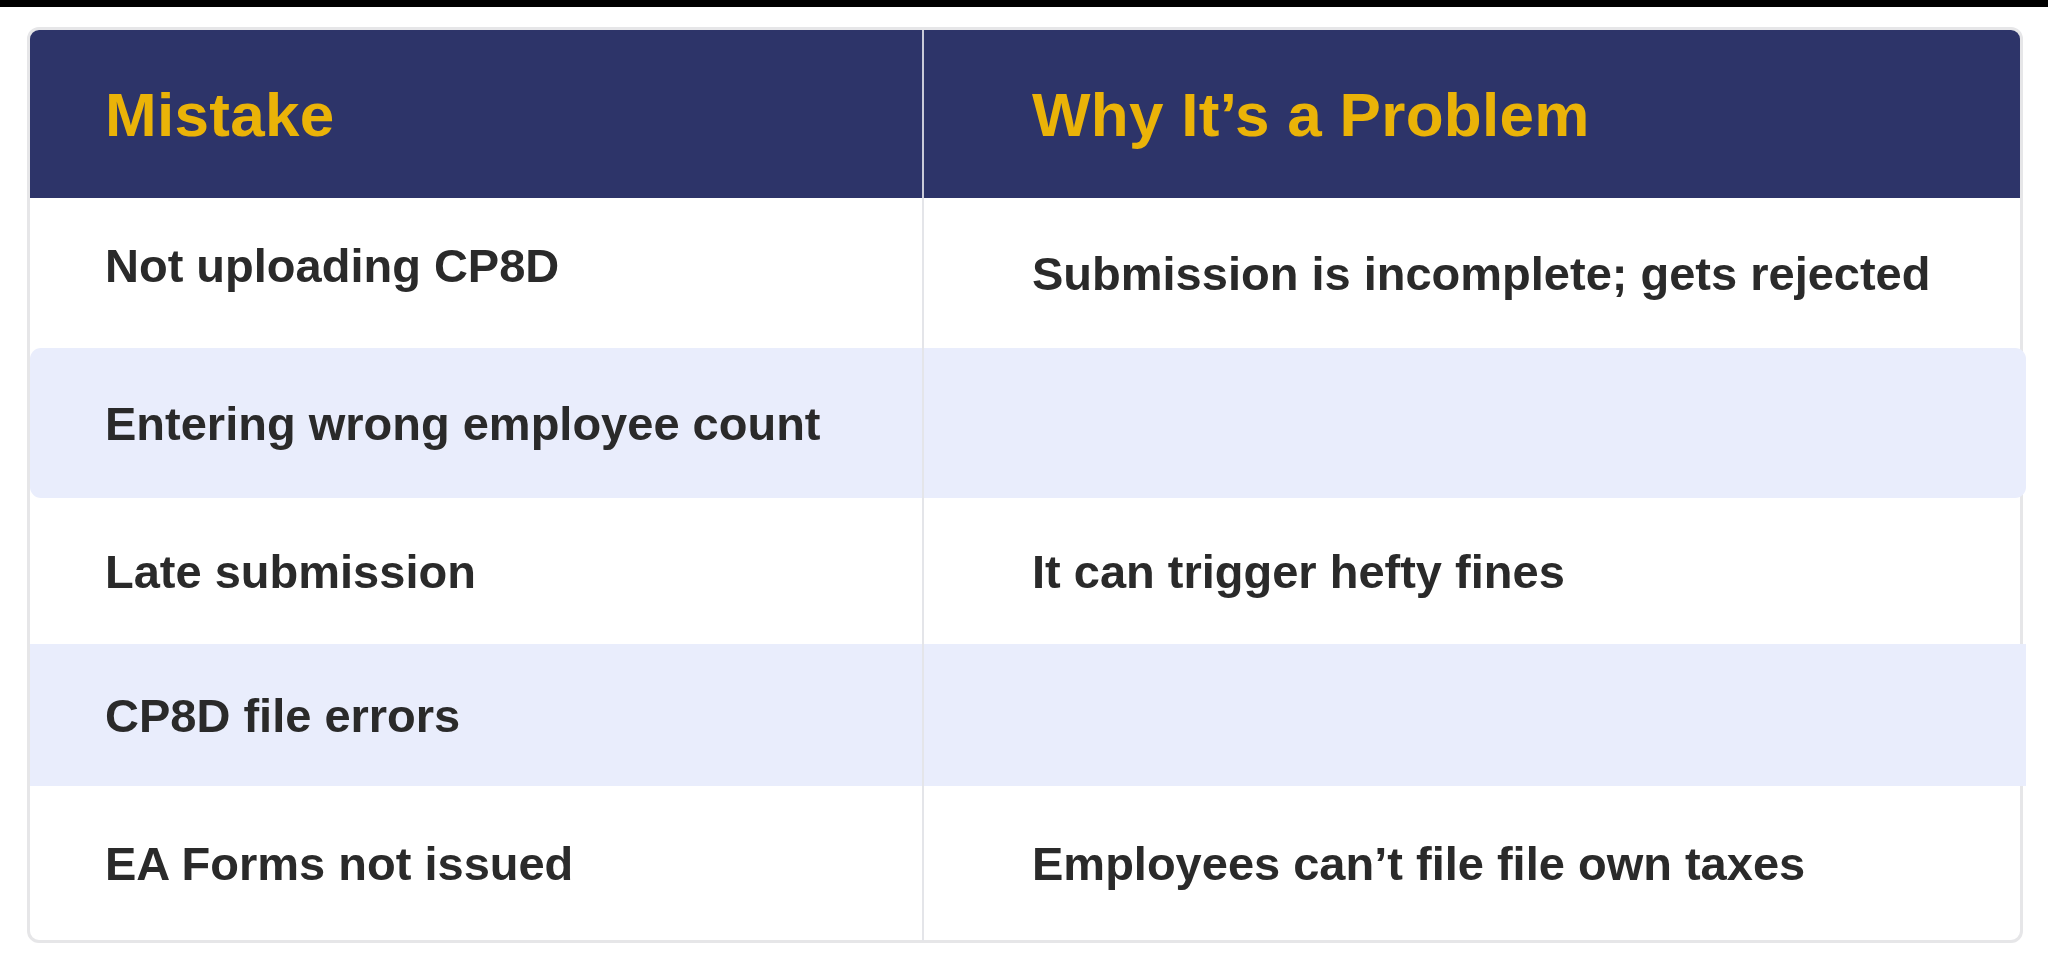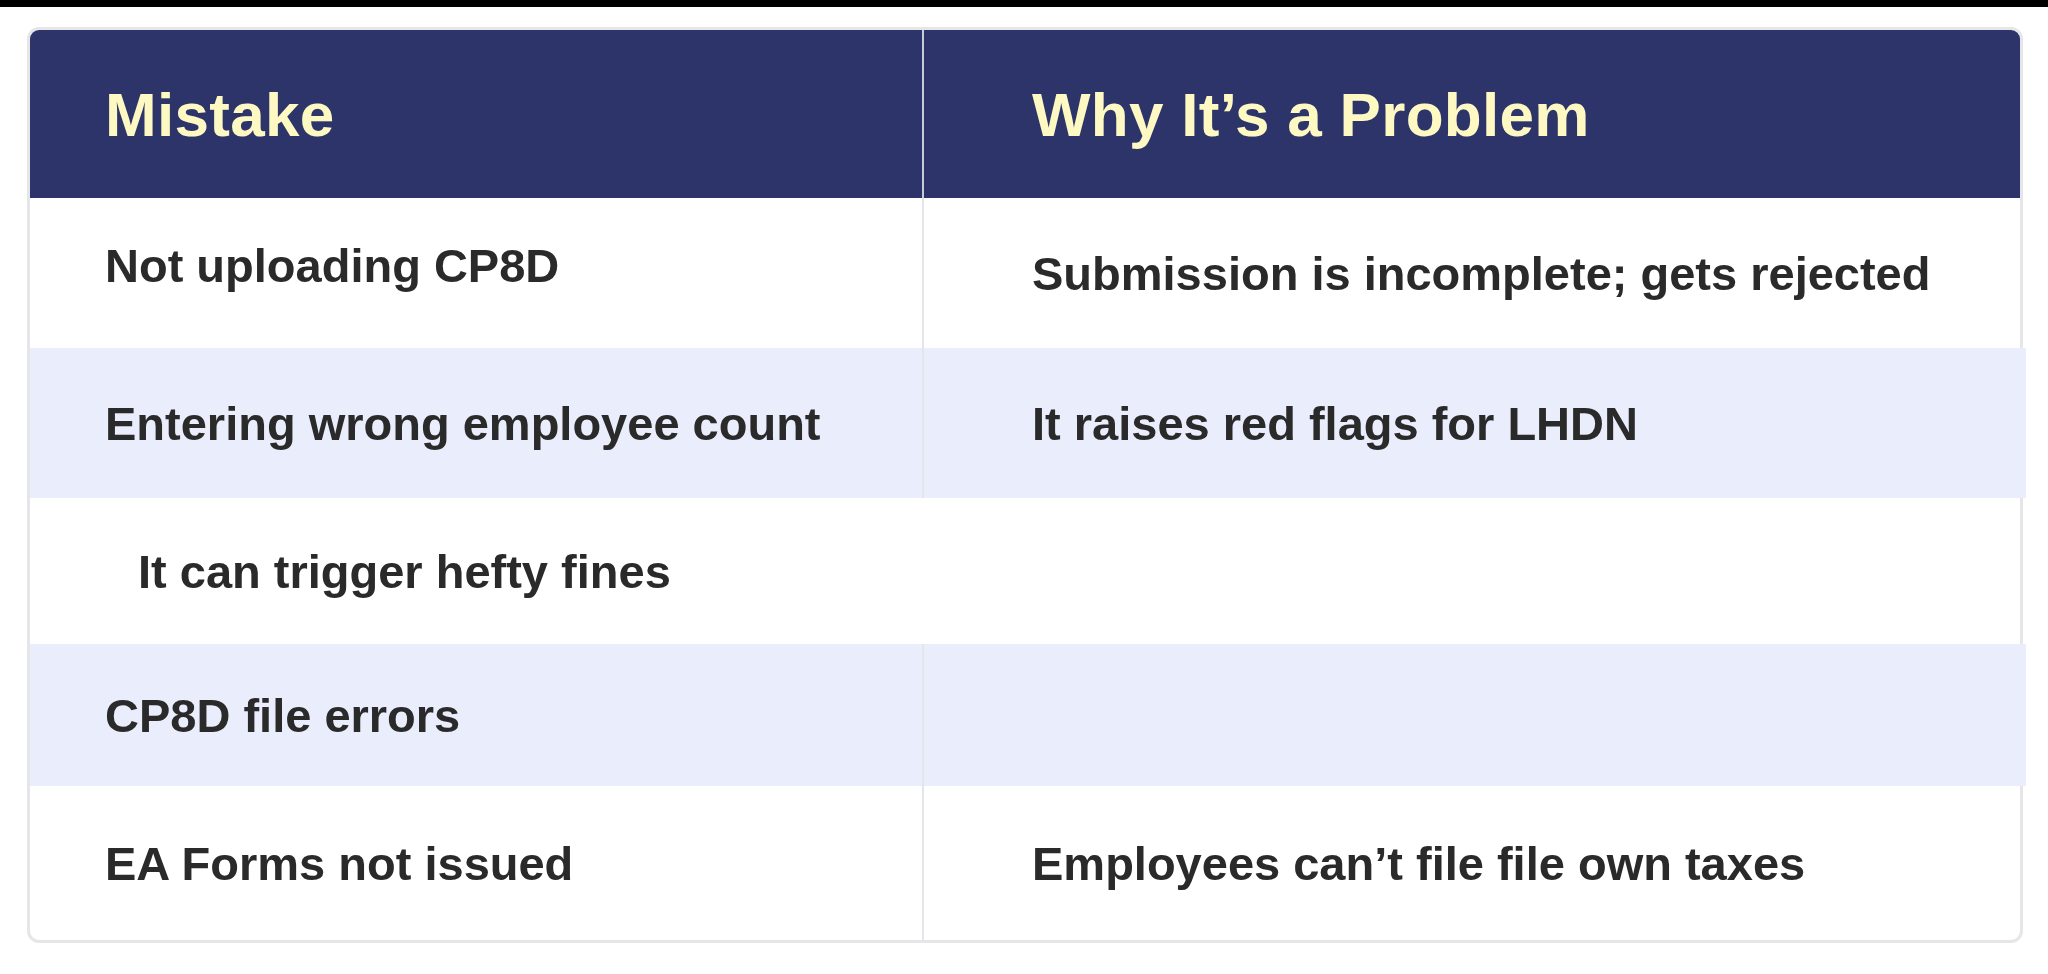--- a/index.html
+++ b/index.html
@@ -46,21 +46,21 @@
       width: 1990px;
       height: 168px;
       background: #2d3469;
       border-radius: 9px 9px 0 0;
       display: flex;
     }
     .header-cell {
       height: 168px;
       display: flex;
       align-items: center;
-      color: #fef9c3;
+      color: #eab308;
       font-weight: bold;
       font-size: 62px;
       letter-spacing: 0.3px;
       box-sizing: border-box;
     }
     .col-1 { width: 894px; padding-left: 75px; }
     .col-2 { width: 1096px; padding-left: 108px; }
     .header-cell.col-1 { border-right: 2px solid #c9cbd9; }
     .body-rows {
       position: absolute;
@@ -81,21 +81,21 @@
       box-sizing: border-box;
     }
     .cell.col-1 {
       font-weight: bold;
       border-right: 2px solid #e4e5e9;
     }
     .cell.col-2 {
       font-weight: bold;
     }
     .r1 { height: 150px; }
-    .r2 { height: 150px; }
+    .r2 { height: 150px; border-radius: 11px; }
     .r3 { height: 146px; }
     .r4 { height: 142px; }
     .r5 { height: 155px; }
     .r1 .cell.col-1 { padding-bottom: 16px; }
   </style>
 </head>
 <body>
 
 <div class="top-bar"></div>
 
@@ -107,23 +107,23 @@
       <div class="header-cell col-2">Why It’s a Problem</div>
     </div>
 
     <div class="body-rows">
       <div class="row r1">
         <div class="cell col-1">Not uploading CP8D</div>
         <div class="cell col-2">Submission is incomplete; gets rejected</div>
       </div>
       <div class="row r2 striped">
         <div class="cell col-1">Entering wrong employee count</div>
-        <div class="cell col-2">It raises red flags for LHDN</div>
       </div>
       <div class="row r3">
+        <div class="cell col-1">Late submission</div>
         <div class="cell col-2">It can trigger hefty fines</div>
       </div>
       <div class="row r4 striped">
         <div class="cell col-1">CP8D file errors</div>
       </div>
       <div class="row r5">
         <div class="cell col-1">EA Forms not issued</div>
         <div class="cell col-2">Employees can’t file file own taxes</div>
       </div>
     </div>

